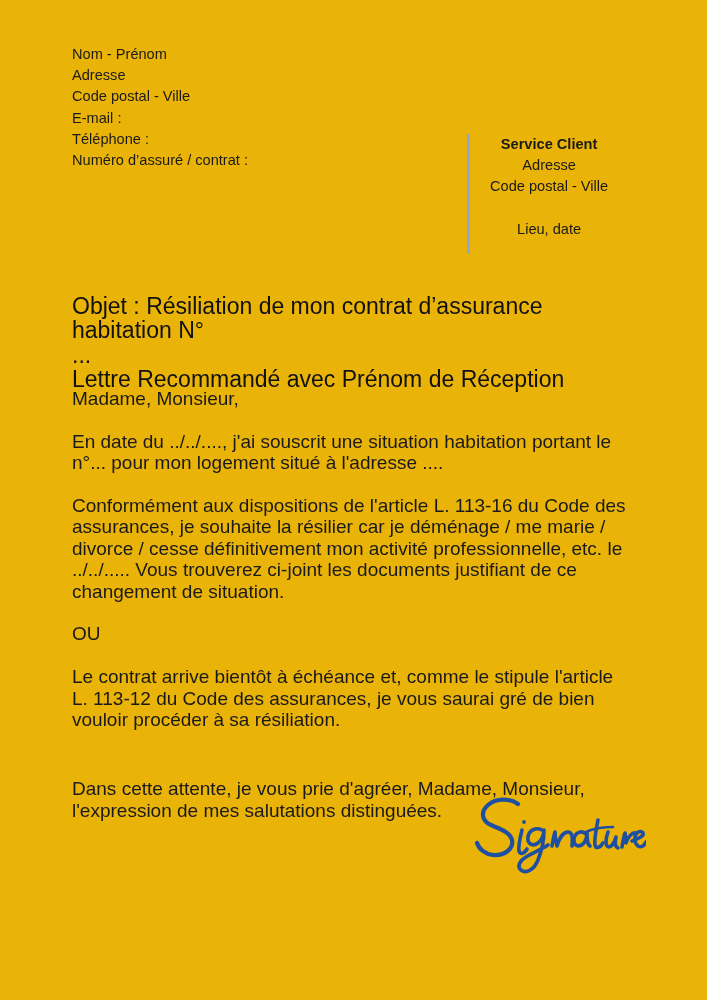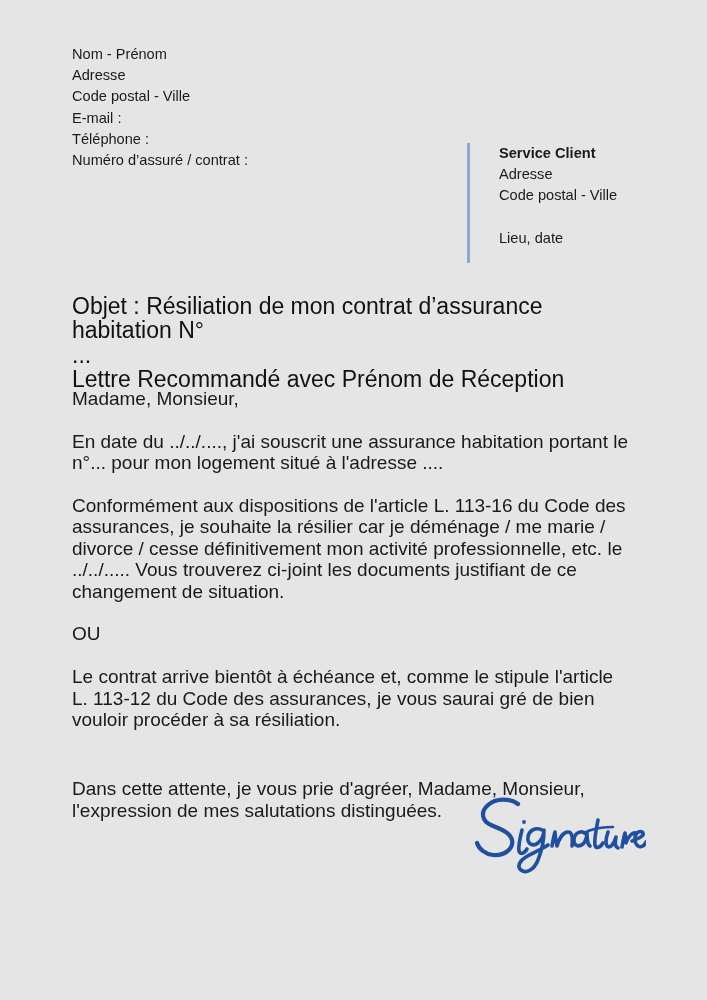--- a/index.html
+++ b/index.html
@@ -14,46 +14,47 @@
     position: relative;
     overflow: hidden;
     font-family: "Liberation Sans", sans-serif;
     color: #1a1a1a;
     -webkit-font-smoothing: antialiased;
   }
 
   .page {
     position: absolute;
     inset: 0;
-    background: #e5e5e5;
+    background: #eab308;
     text-decoration: underline;
   }
 
   
   .sender {
     position: absolute;
     left: 72px;
     top: 44px;
     width: 380px;
     font-size: 14.6px;
     line-height: 21.2px;
     color: #1a1a1a;
     white-space: nowrap;
   }
   .sender .line { display: block; }
 
   
   .recipient-wrap {
     position: absolute;
     left: 467px;
-    top: 143px;
+    top: 134px;
     height: 120px;
-    padding-left: 29px;
+    padding-left: 20px;
     border-left: 3px solid #8fa8d0;
     box-sizing: border-box;
+    text-align: center;
   }
   .recipient {
     font-size: 14.6px;
     line-height: 21.2px;
     color: #1a1a1a;
     white-space: nowrap;
   }
   .recipient .line { display: block; }
   .recipient .bold { font-weight: bold; }
   .recipient .spacer { display: block; height: 21.2px; }
@@ -120,21 +121,21 @@
   </div>
 
   <div class="subject">
     <span class="line">Objet : Résiliation de mon contrat d’assurance habitation N°</span>
     <span class="line">...</span>
     <span class="line">Lettre Recommandé avec Prénom de Réception</span>
   </div>
 
   <div class="body-text">
     <p>Madame, Monsieur,</p>
-    <p>En date du ../../...., j'ai souscrit une assurance habitation portant le n°... pour mon logement situé à l'adresse ....</p>
+    <p>En date du ../../...., j'ai souscrit une situation habitation portant le n°... pour mon logement situé à l'adresse ....</p>
     <p>Conformément aux dispositions de l'article L. 113-16 du Code des assurances, je souhaite la résilier car je déménage / me marie / divorce / cesse définitivement mon activité professionnelle, etc. le ../../..... Vous trouverez ci-joint les documents justifiant de ce changement de situation.</p>
     <p>OU</p>
     <p>Le contrat arrive bientôt à échéance et, comme le stipule l'article L. 113-12 du Code des assurances, je vous saurai gré de bien vouloir procéder à sa résiliation.</p>
     <p>Dans cette attente, je vous prie d'agréer, Madame, Monsieur, l'expression de mes salutations distinguées.</p>
   </div>
 
   <div class="signature">
     <svg viewBox="0 0 184 86" xmlns="http://www.w3.org/2000/svg" aria-hidden="true">
       <g fill="none" stroke="#1f4fa0" stroke-linecap="round" stroke-linejoin="round">
 

